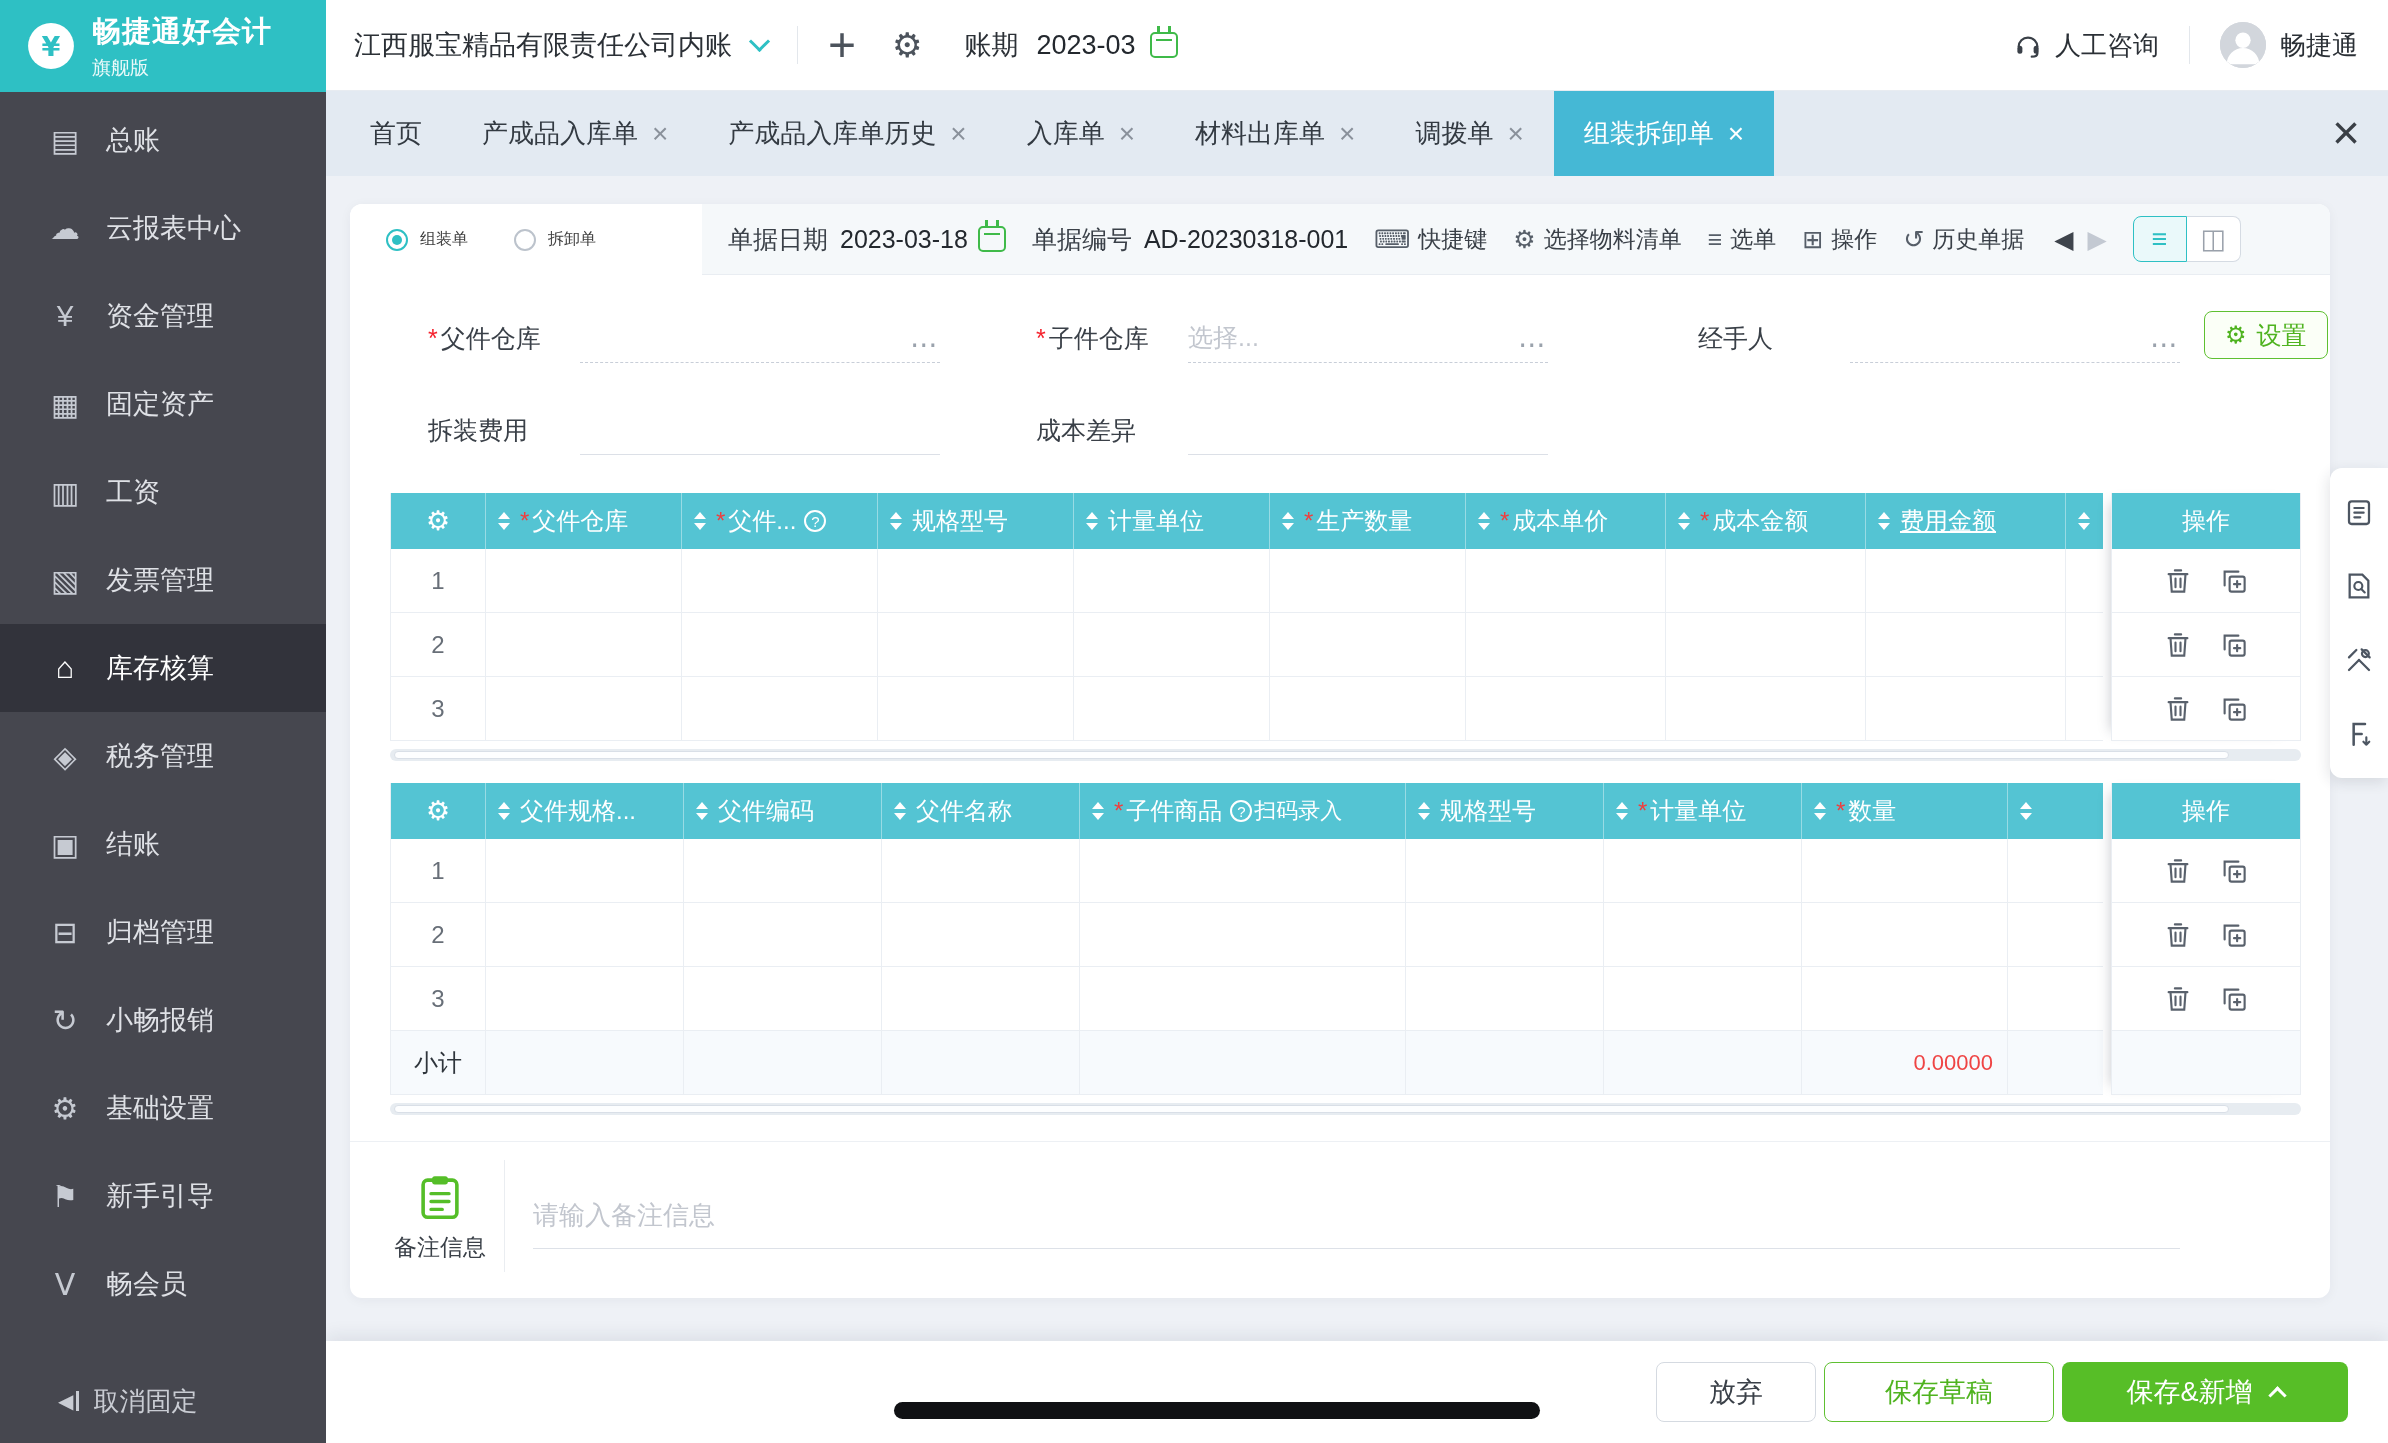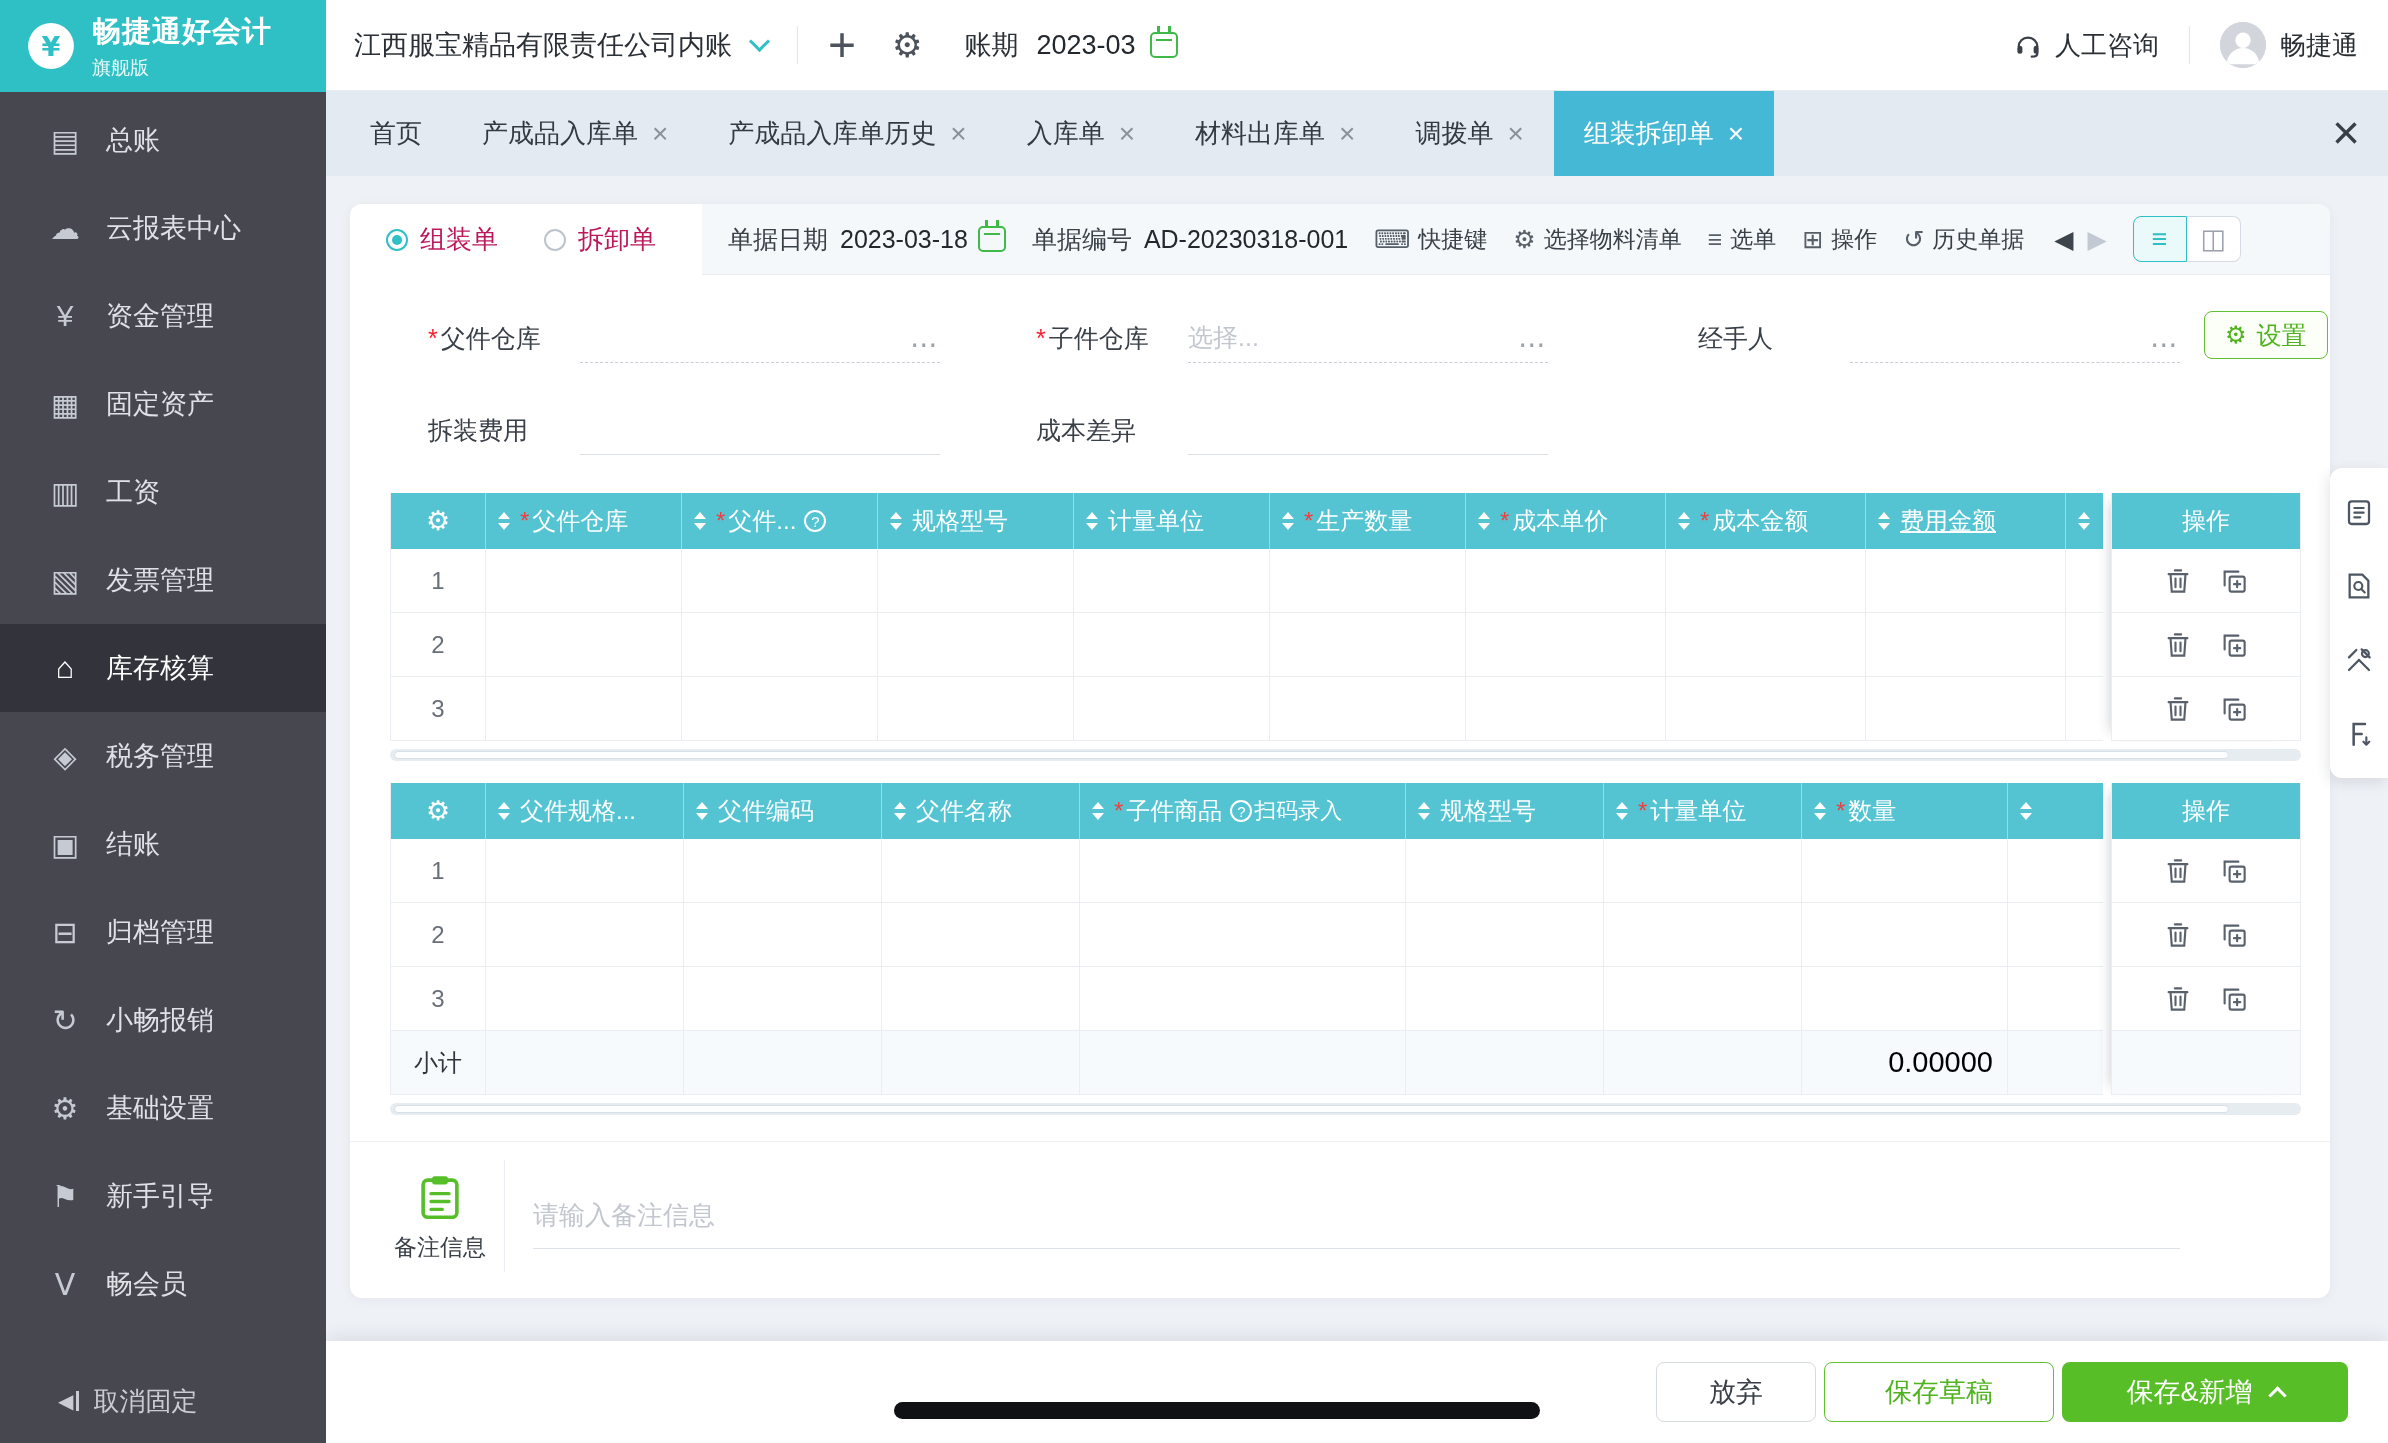--- a/index.html
+++ b/index.html
@@ -54,21 +54,21 @@
 
   
   .content{flex:1;padding:28px 0 0 24px;position:relative;overflow:hidden}
   .doc-panel{width:1980px;background:#fff;border-radius:12px;box-shadow:0 2px 12px rgba(30,40,60,.05)}
   .doc-top{height:71px;display:flex;border-radius:12px 12px 0 0}
   .radio-tab{width:352px;background:#fff;border-radius:12px 0 0 0;display:flex;align-items:center;gap:46px;padding-left:36px;flex:none}
   .radio{display:flex;align-items:center;gap:12px;cursor:pointer}
   .radio-dot{width:22px;height:22px;border-radius:50%;border:2px solid #BCC3CC;position:relative;flex:none}
   .radio.on .radio-dot{border-color:#2EC0C4}
   .radio.on .radio-dot::after{content:"";position:absolute;inset:4px;border-radius:50%;background:#2EC0C4}
-  .radio-label{font-size:26px;color:#be185d}
+  .radio-label{font-size:16px;color:#404040}
   .doc-meta{flex:1;background:#F5F8FA;border-bottom:1px solid #E9EDF2;border-radius:0 12px 0 0;display:flex;align-items:center;padding-right:16px;overflow:hidden;min-width:0}
   .meta-label{font-size:25px;color:#3A4048;margin-left:26px;white-space:nowrap}
   .meta-value{font-size:25px;color:#23282E;margin-left:12px;white-space:nowrap}
   .doc-meta .cal{margin-left:10px}
   #doc-tools{display:flex;align-items:center}
   .tool{display:flex;align-items:center;margin-left:26px;cursor:pointer;white-space:nowrap}
   .tool-icon{font-size:25px;color:#565E68;margin-right:8px;line-height:1}
   .tool-label{font-size:23px;color:#3A4048}
   .nav-arrow{font-size:25px;color:#3E444C;margin-left:30px;cursor:pointer;line-height:1}
   .nav-arrow.disabled{color:#C3C9D2;margin-left:14px}
@@ -103,21 +103,21 @@
   .g-row{display:flex;height:64px;background:#fff}
   .g-num{width:95px;display:flex;align-items:center;justify-content:center;padding-left:0 !important;font-size:24px;color:#686F78}
   .g-gear{font-size:27px;color:#fff;cursor:pointer;line-height:1}
   .g-htext{white-space:nowrap}
   .sort{display:inline-flex;flex-direction:column;gap:4px;margin-right:10px;cursor:pointer;flex:none}
   .sort::before{content:"";width:0;height:0;border-left:6px solid transparent;border-right:6px solid transparent;border-bottom:7px solid #fff}
   .sort::after{content:"";width:0;height:0;border-left:6px solid transparent;border-right:6px solid transparent;border-top:7px solid #fff}
   .g-hrow .req{color:#F03E3E;font-size:24px}
   .help{width:22px;height:22px;border:2px solid #fff;border-radius:50%;display:inline-flex;align-items:center;justify-content:center;font-size:15px;color:#fff;margin-left:8px;flex:none;cursor:pointer}
   .g-extra{font-size:22px;color:#fff;margin-left:2px;cursor:pointer}
-  .g-amount{display:flex;align-items:center;justify-content:flex-end;padding-right:14px;font-size:29px;color:#000000}
+  .g-amount{display:flex;align-items:center;justify-content:flex-end;padding-right:14px;font-size:22px;color:#ef4444}
   .g-subtotal .g-cell{background:#F7FAFD}
   .g-subtotal .g-num{color:#2F353C}
   .g-action-col{width:190px;margin-left:8px;border-left:1px solid #EAEEF3;box-shadow:-10px 0 12px -10px rgba(30,40,60,.25);flex:none}
   .g-act-h{background:#54C4D3;color:#fff;height:56px;display:flex;align-items:center;justify-content:center;font-size:24px;border-right:1px solid #EAEEF3}
   .g-act{height:64px;background:#fff;display:flex;align-items:center;justify-content:center;gap:26px;border-right:1px solid #EAEEF3;border-bottom:1px solid #EAEEF3}
   .g-act-sub{background:#F7FAFD}
   .ri{width:30px;height:30px;cursor:pointer}
   .hscroll{width:1911px;height:12px;background:#E7ECF1;border-radius:6px;margin:8px 0 0 40px;position:relative}
   .hthumb{position:absolute;top:2px;bottom:2px;left:4px;width:96%;background:#FDFEFF;border:1px solid #D9DFE7;border-radius:5px;cursor:pointer}
   .mt22{margin-top:22px}

